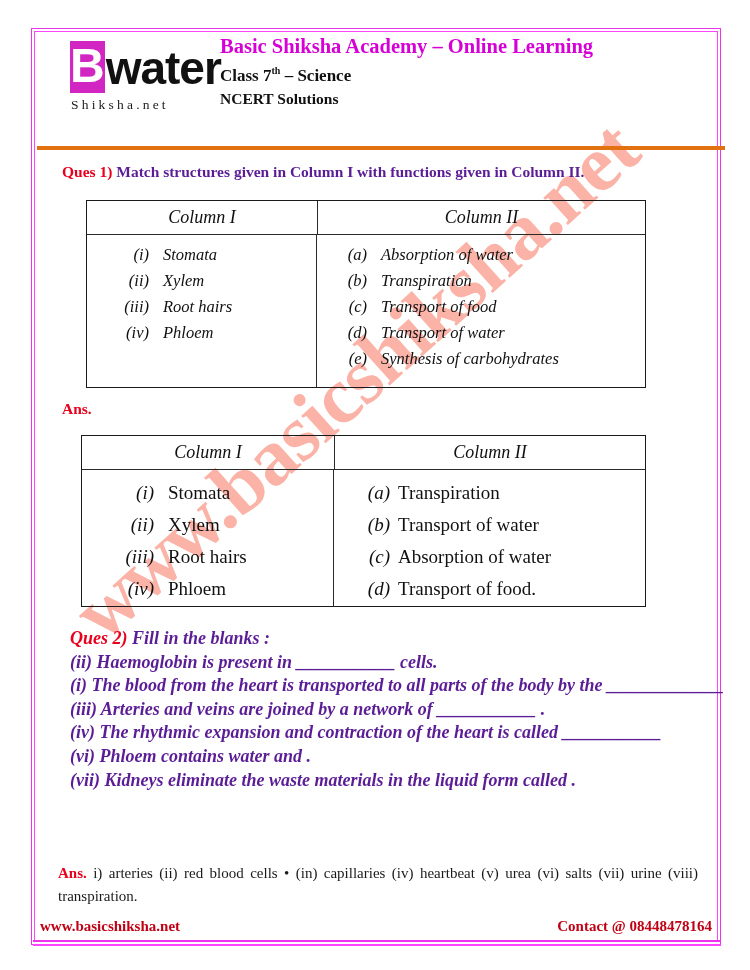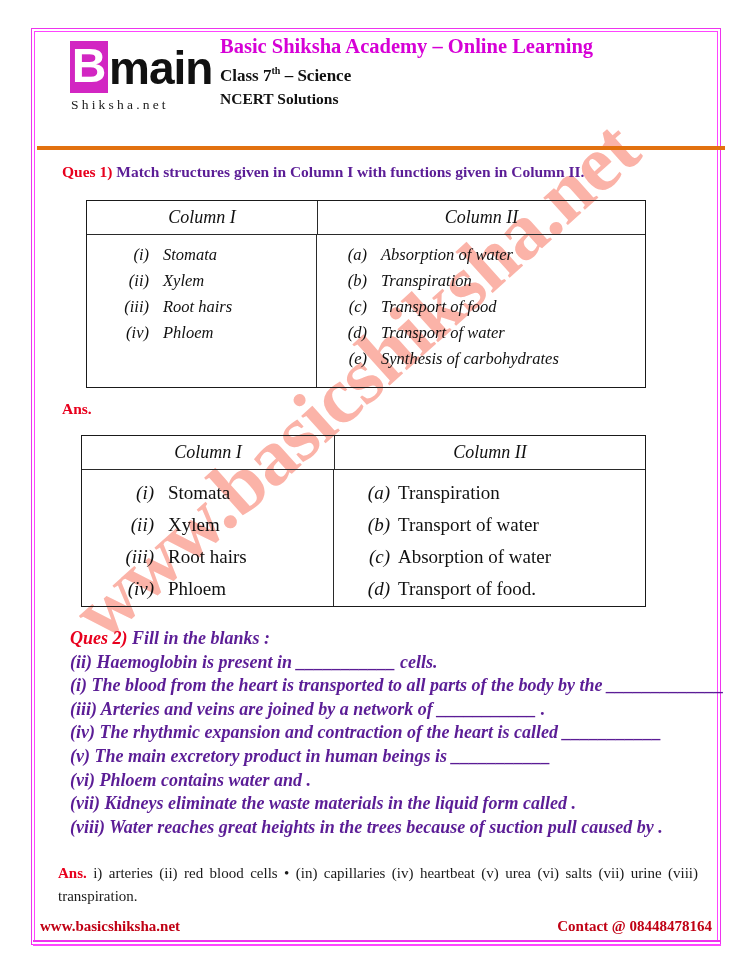--- a/index.html
+++ b/index.html
@@ -338,21 +338,21 @@
   <div id="watermark-text">www.basicshiksha.net</div>
 </div>
 
 <div id="content">
 
   <div id="header">
 
     <div id="logo">
       <div id="logo-row">
         <span id="logo-b">B</span>
-        <span id="logo-asic">main</span>
+        <span id="logo-asic">water</span>
       </div>
       <div id="logo-sub">Shiksha.net</div>
     </div>
 
     <div id="header-titles">
       <div class="hdr-line1">Basic Shiksha Academy – Online  Learning</div>
       <div class="hdr-line2"><span>Class 7</span><sup>th</sup><span> – Science</span></div>
       <div class="hdr-line4">NCERT Solutions</div>
     </div>
   </div>
@@ -457,24 +457,22 @@
       </div>
     </div>
   </div>
 
   <div id="ques2">
     <div class="hdr"><span class="q-label">Ques 2)</span><span class="q-text"> Fill in the blanks :</span></div>
     <div class="blank-line">(ii) Haemoglobin is present in ___________ cells.</div>
     <div class="blank-line">(i) The blood from the heart is transported to all parts of the body by the _____________</div>
     <div class="blank-line">(iii) Arteries and veins are joined by a network of ___________ .</div>
     <div class="blank-line">(iv) The rhythmic  expansion and contraction of the heart is called ___________</div>
-    <div class="blank-line">(v) The main excretory product in human  beings is ___________</div>
     <div class="blank-line">(vi) Phloem contains water and .</div>
     <div class="blank-line">(vii) Kidneys eliminate the waste materials in the liquid  form called .</div>
-    <div class="blank-line">(viii) Water reaches great heights in the trees because of suction pull caused by .</div>
   </div>
 
   <div id="ans2">
     <span class="alabel">Ans.</span><span> i) arteries (ii) red blood cells • (in) capillaries  (iv) heartbeat (v) urea (vi) salts (vii) urine (viii)  transpiration.</span>
   </div>
 
   <div id="footer">
     <span>www.basicshiksha.net</span>
     <span>Contact @  08448478164</span>
   </div>

